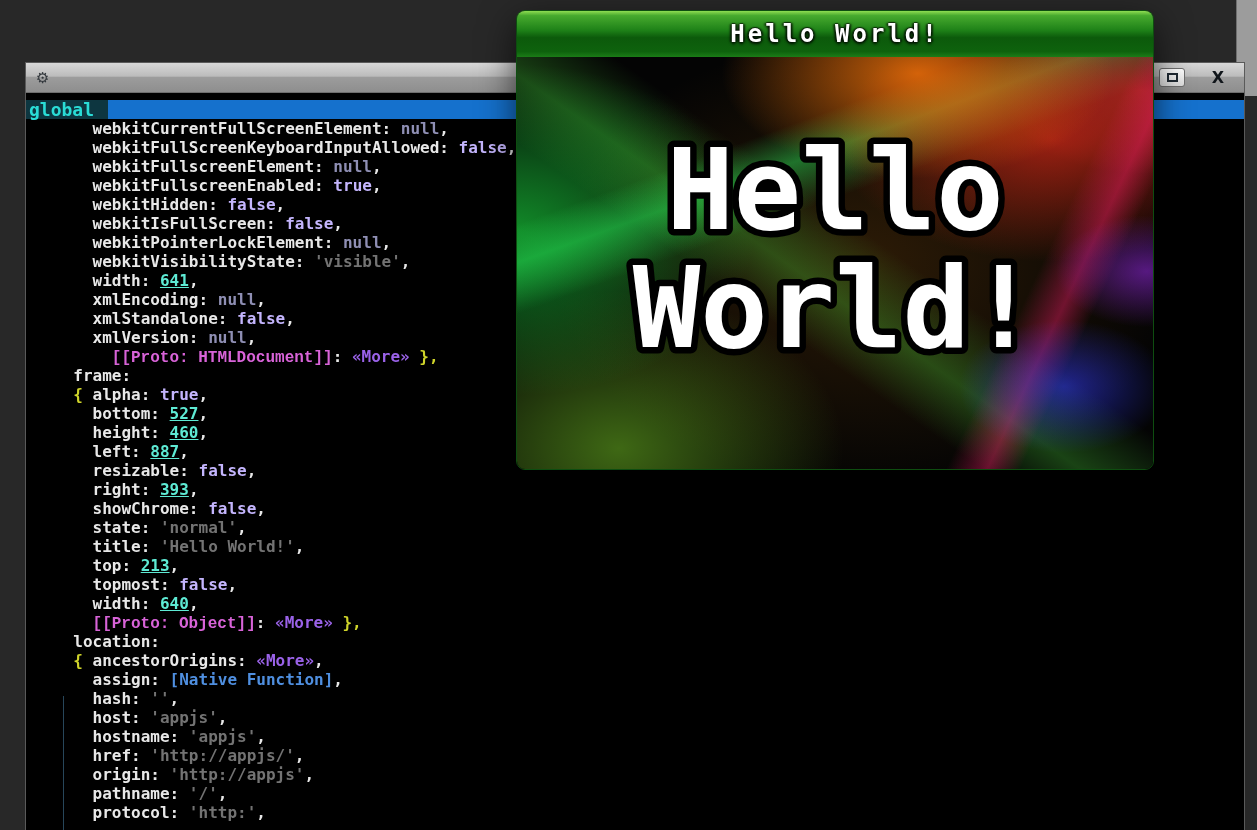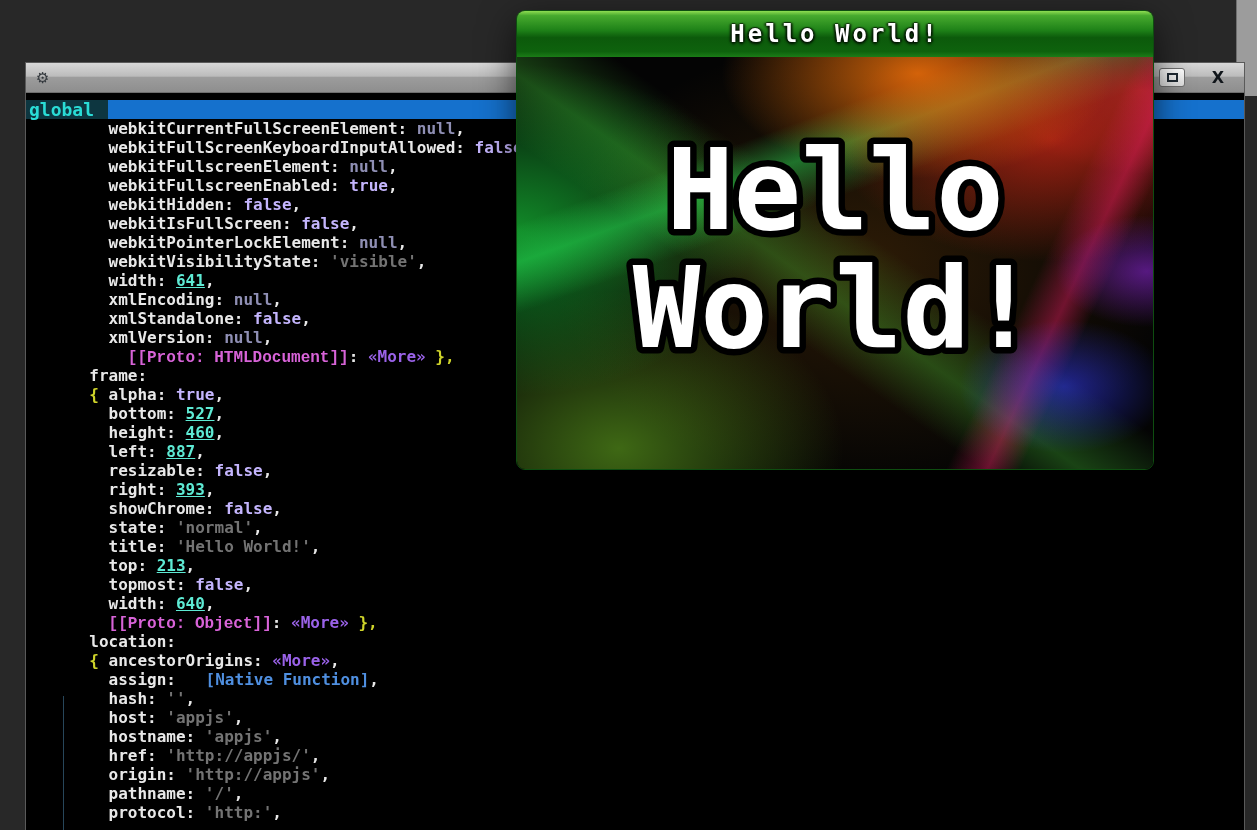--- a/index.html
+++ b/index.html
@@ -24,32 +24,32 @@
              justify-content:center; margin-right:21px; }
   .btn-max .maxglyph { width:11px; height:9px; border:2px solid #202a33; }
   .btn-close { width:24px; height:20px; display:flex; align-items:center; justify-content:center;
                font-family:"DejaVu Sans", sans-serif; font-weight:bold; font-size:16px; color:#10151a; }
 
   .console-body { position:relative; height:737px; background:#000;
                   font-weight:bold; font-size:16px; line-height:19px; }
   .selected-row { height:19px; margin-top:7px; background:#1571cd; display:flex; align-items:center; }
   .selected-label { font-size:18px; line-height:19px; background:#0d3640; color:#2adcd6;
                     padding:0 14px 0 3px; }
-  .console-lines { padding-left:44px; white-space:pre; }
+  .console-lines { padding-left:28px; white-space:pre; }
   .console-line { height:19px; }
   .tok-key   { color:#e8e8e8; }
   .tok-plain { color:#e8e8e8; }
   .tok-null  { color:#8f8fb4; }
   .tok-bool  { color:#c4b5fd; }
   .tok-num   { color:#5eead4;text-decoration:underline; }
   .tok-str   { color:#737373; }
   .tok-proto { color:#d863d8;font-family:Liberation Mono, monospace; }
   .tok-more  { color:#9a62e8; }
   .tok-brace { color:#cfd42a; }
-  .tok-func  { color:#4f8fe0;margin-left:20px; }
+  .tok-func  { color:#4f8fe0; }
   .indent-guide { position:absolute; left:37px; top:596px; bottom:0; width:1px; background:#27465a; }
 
   
   .hello-window { position:absolute; left:516px; top:10px; width:638px; height:460px;
                   border-radius:9px; overflow:hidden; border:1px solid #0e4d10;
                   box-shadow:0 12px 36px rgba(0,0,0,0.65); z-index:10; }
   .hello-titlebar { height:46px;
       background:linear-gradient(180deg,#8fdd52 0%,#47aa2e 10%,#1e8118 42%,#0c5a0b 58%,#0e620d 88%,#1b7c17 100%);
       display:flex; align-items:center; justify-content:center; }
   .hello-title-text { font-family:"DejaVu Sans Mono", monospace; font-weight:bold; font-size:24px;

